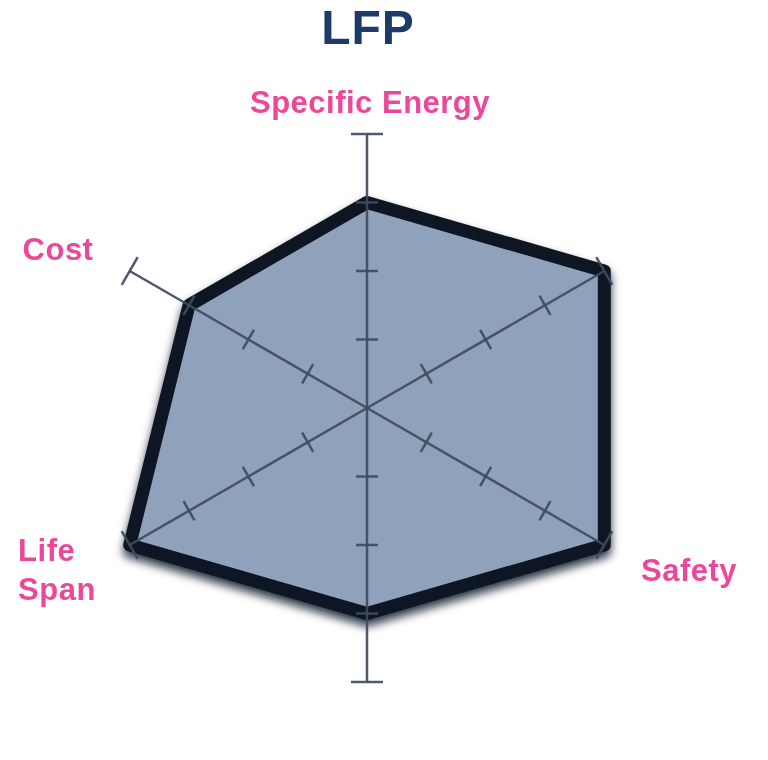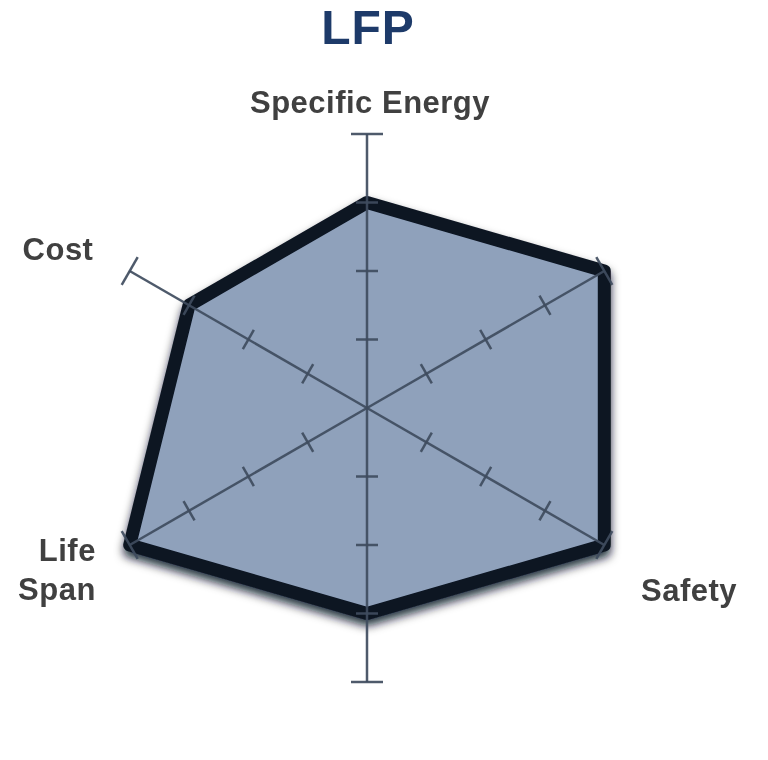--- a/index.html
+++ b/index.html
@@ -22,28 +22,28 @@
     color: #1d3a69;
     white-space: pre-line;
     text-align: center;
   }
   .axis-label {
     position: absolute;
     transform: translate(-50%, -50%);
     font-size: 31px;
     font-weight: bold;
     letter-spacing: 0.5px;
-    color: #404040;
+    color: #ec4899;
     white-space: pre-line;
-    text-align: right;
+    text-align: left;
     line-height: 1.25;
   }
   .lbl-specific-energy { left: 370px; top: 103px; }
   .lbl-specific-power  { left: 693px; top: 247px; }
-  .lbl-safety          { left: 689px; top: 571px; margin-top: 20px; }
+  .lbl-safety          { left: 689px; top: 571px; }
   .lbl-performance     { left: 367px; top: 719px; }
   .lbl-life-span       { left: 57px;  top: 571px; }
   .lbl-cost            { left: 58px;  top: 250px; }
 </style>
 </head>
 <body>
 
 <div class="stage">
 
   <svg id="radar" width="768" height="760" viewBox="0 0 768 760">

